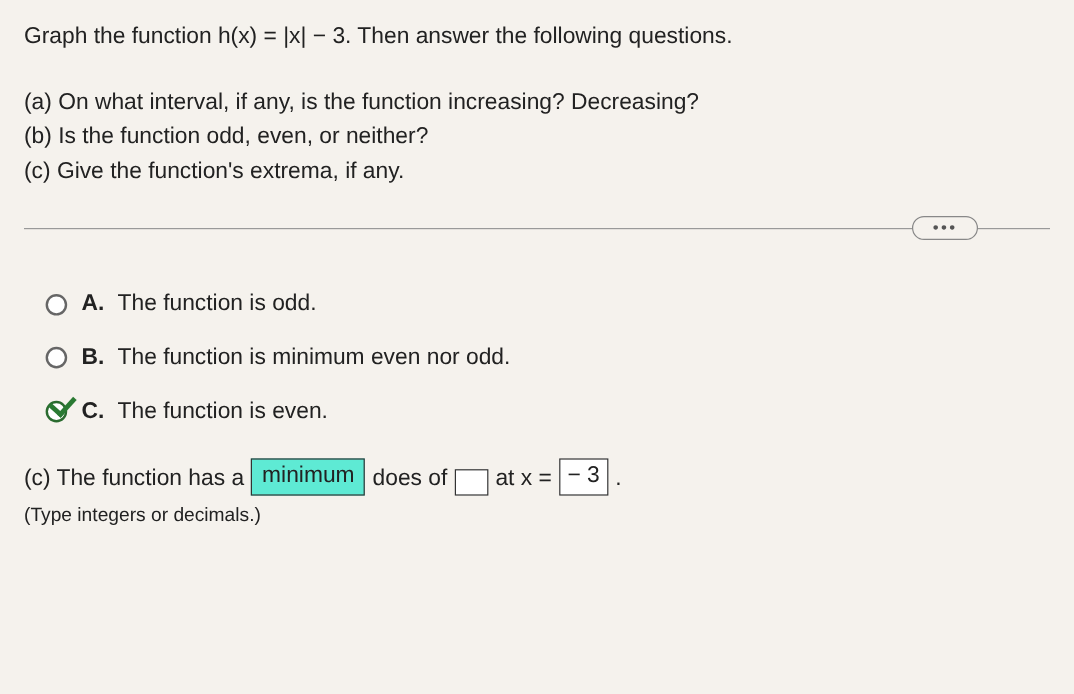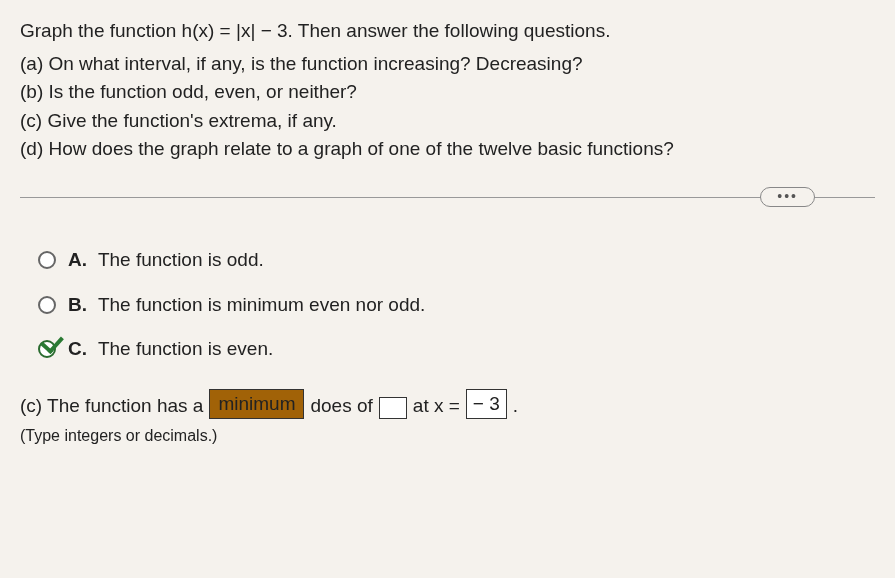--- a/index.html
+++ b/index.html
@@ -12,21 +12,21 @@
       background: #f5f2ed;
       width: 895px;
       height: 578px;
       padding: 18px 20px;
       color: #222;
       font-size: 19px;
       line-height: 1.4;
       overflow: hidden;
     }
     .question-prompt {
-      margin-bottom: 6px;
+      margin-bottom: 28px;
     }
     .sub-questions {
       margin-bottom: 8px;
     }
     .sub-question {
       margin-bottom: 2px;
     }
     .divider-row {
       position: relative;
       margin: 24px 0 40px 0;
@@ -94,21 +94,21 @@
     .answer-line {
       display: flex;
       align-items: flex-end;
       flex-wrap: wrap;
       gap: 6px;
       margin-bottom: 6px;
     }
     .dropdown-box {
       border: 1px solid #333;
       padding: 1px 8px;
-      background: #a16207;
+      background: #5eead4;
       display: inline-block;
     }
     .input-box {
       border: 1px solid #333;
       width: 28px;
       height: 22px;
       background: #fff;
       display: inline-block;
       vertical-align: middle;
     }
@@ -124,21 +124,20 @@
   </style>
 </head>
 <body>
 
 <div class="question-prompt">Graph the function h(x) = |x| − 3. Then answer the following questions.</div>
 
 <div class="sub-questions">
   <div class="sub-question">(a) On what interval, if any, is the function increasing? Decreasing?</div>
   <div class="sub-question">(b) Is the function odd, even, or neither?</div>
   <div class="sub-question">(c) Give the function's extrema, if any.</div>
-  <div class="sub-question">(d) How does the graph relate to a graph of one of the twelve basic functions?</div>
 </div>
 
 <div class="divider-row">
   <hr class="divider-line">
   <div class="ellipsis-pill">•••</div>
 </div>
 
 <div class="choices">
   <div class="choice">
     <span class="radio"></span>

